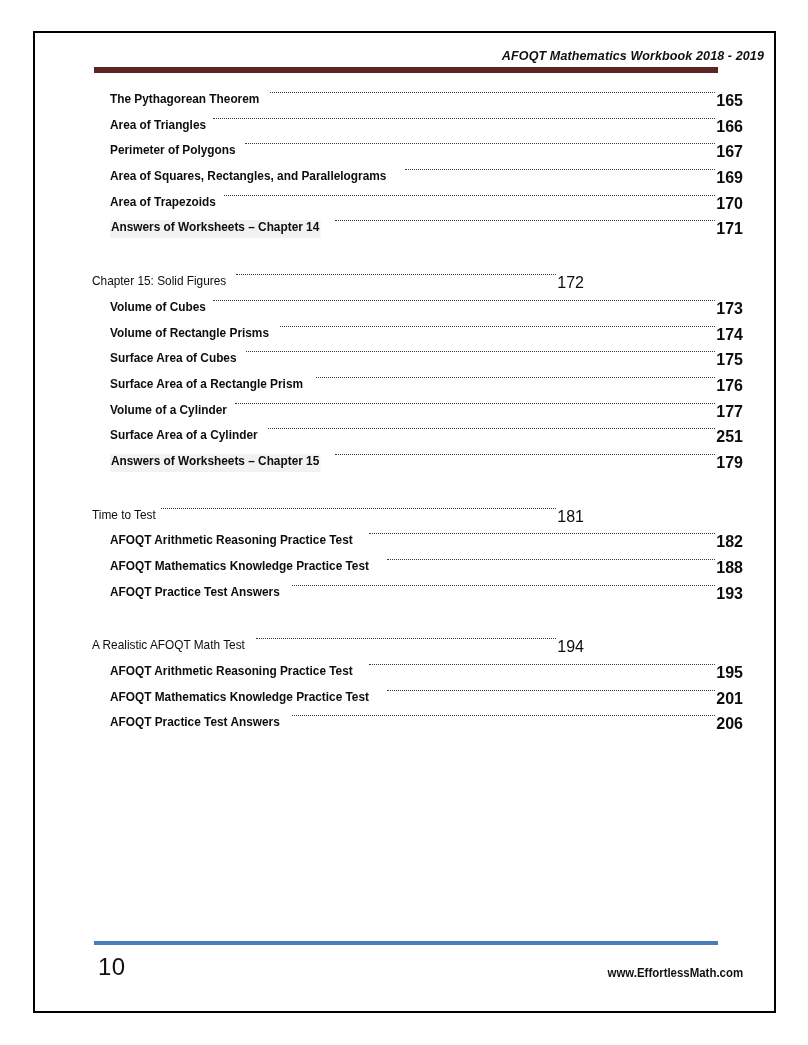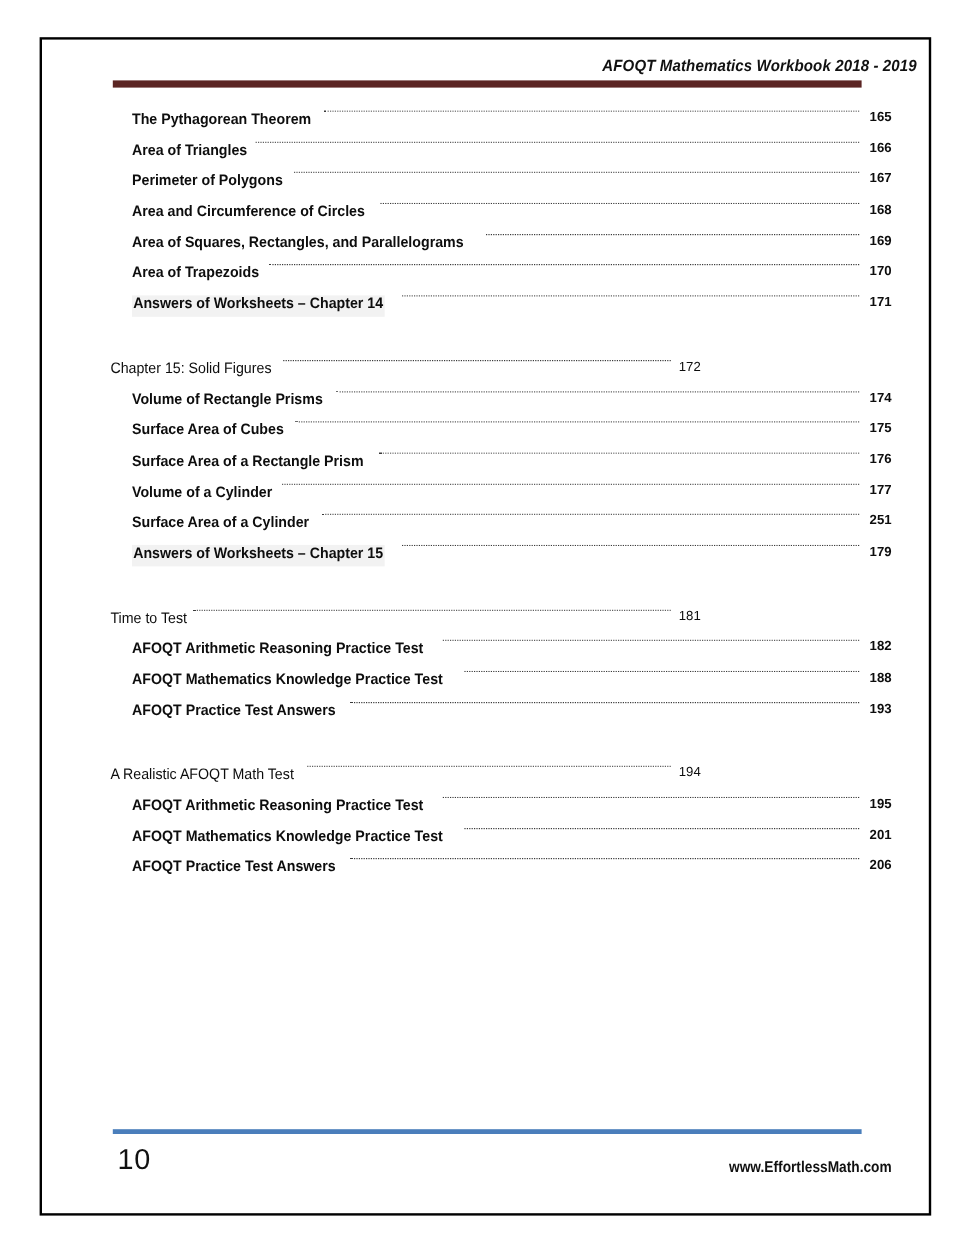--- a/index.html
+++ b/index.html
@@ -78,21 +78,21 @@
     padding-bottom: 4px;
   }
   .toc-row .leader {
     flex: 1 1 auto;
     overflow: hidden;
     margin: 0 0px 7px 1px;
     border-bottom: 1.4px dotted #3a3a3a;
     min-width: 6px;
   }
   .toc-row .pagenum {
-    font-size: 11px;
+    font-size: 16px;
     color: #0d0d0d;
     padding-bottom: 4px;
     padding-left: 1px;
     text-align: right;
   }
 
   
   .toc-row.lvl1 { padding-left: 57px; padding-right: 190px; margin-top: 28px; }
   .toc-row.lvl1 .label { font-weight: normal; }
   .toc-row.lvl1 .pagenum { font-weight: normal; min-width: 24px; }
@@ -166,43 +166,43 @@
         <span class="label">Area of Triangles</span>
         <span class="leader"></span>
         <span class="pagenum">166</span>
       </div>
       <div class="toc-row lvl2">
         <span class="label">Perimeter of Polygons</span>
         <span class="leader"></span>
         <span class="pagenum">167</span>
       </div>
       <div class="toc-row lvl2">
-        <span class="label">Area and Circumference of Circles</span>
-        <span class="leader"></span>
-        <span class="pagenum">168</span>
-      </div>
-      <div class="toc-row lvl2">
         <span class="label">Area of Squares, Rectangles, and Parallelograms</span>
         <span class="leader"></span>
         <span class="pagenum">169</span>
       </div>
       <div class="toc-row lvl2">
         <span class="label">Area of Trapezoids</span>
         <span class="leader"></span>
         <span class="pagenum">170</span>
       </div>
       <div class="toc-row lvl2 hl">
         <span class="label">Answers of Worksheets – Chapter 14</span>
         <span class="leader"></span>
         <span class="pagenum">171</span>
       </div>
       <div class="toc-row lvl1">
         <span class="label">Chapter 15: Solid Figures</span>
         <span class="leader"></span>
         <span class="pagenum">172</span>
+      </div>
+      <div class="toc-row lvl2">
+        <span class="label">Volume of Cubes</span>
+        <span class="leader"></span>
+        <span class="pagenum">173</span>
       </div>
       <div class="toc-row lvl2">
         <span class="label">Volume of Rectangle Prisms</span>
         <span class="leader"></span>
         <span class="pagenum">174</span>
       </div>
       <div class="toc-row lvl2">
         <span class="label">Surface Area of Cubes</span>
         <span class="leader"></span>
         <span class="pagenum">175</span>

